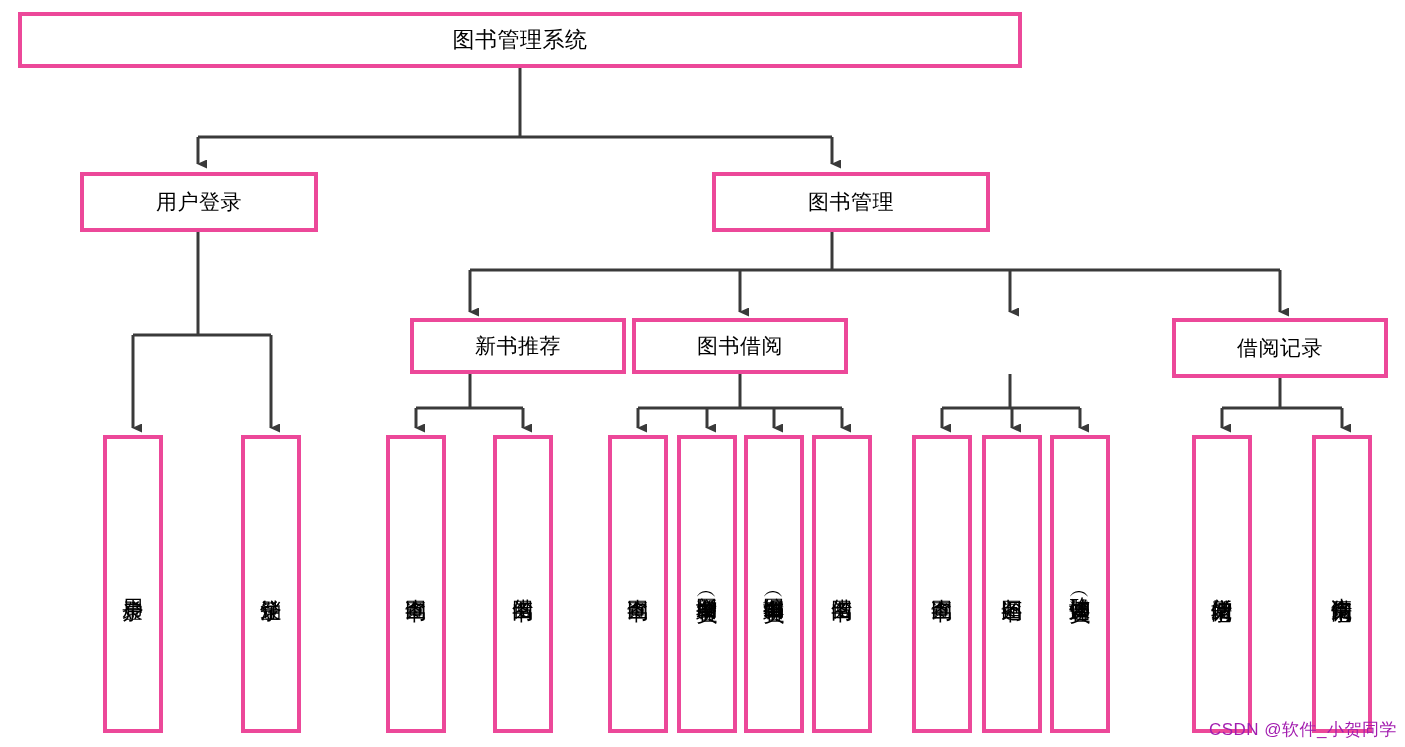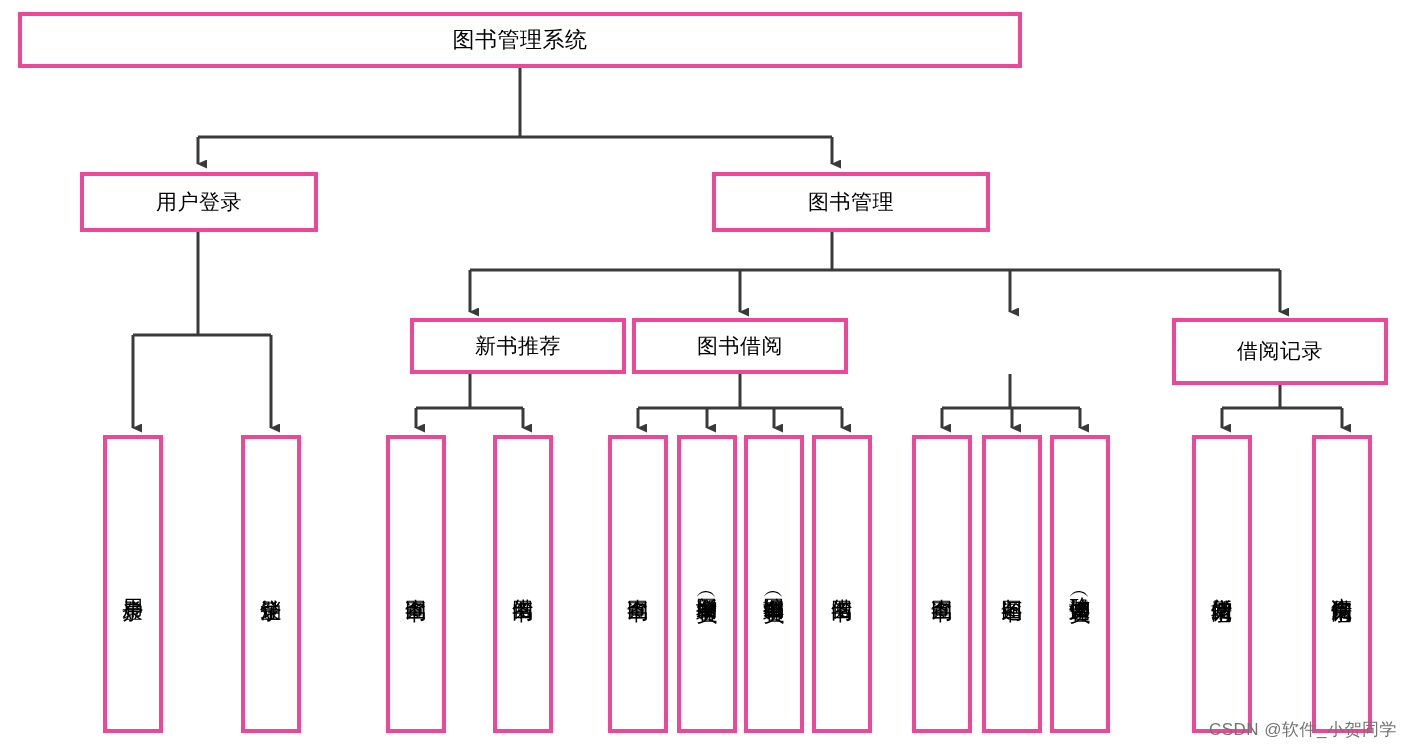--- a/index.html
+++ b/index.html
@@ -58,21 +58,21 @@
     line-height: 1.32;
     letter-spacing: 1px;
     max-height: 280px;
     text-align: center;
   }
   .watermark {
     position: absolute;
     right: 8px;
     bottom: 6px;
     font-size: 17px;
-    color: #737373;
+    color: #a21caf;
     letter-spacing: 0.5px;
     white-space: nowrap;
   }
 </style>
 </head>
 <body>
 
 <div id="canvas">
 
   <svg id="edges" viewBox="0 0 1405 747">
@@ -136,21 +136,21 @@
   <div class="node h" style="left:712px; top:172px; width:278px; height:60px;">
     <span class="label">图书管理</span>
   </div>
 
   <div class="node h" style="left:362px; top:318px; width:216px; height:56px;margin-left:48px;">
     <span class="label">新书推荐</span>
   </div>
   <div class="node h" style="left:632px; top:318px; width:216px; height:56px;">
     <span class="label">图书借阅</span>
   </div>
-  <div class="node h" style="left:1172px; top:318px; width:216px; height:67px;">
+  <div class="node h" style="left:1172px; top:318px; width:216px; height:60px;">
     <span class="label">借阅记录</span>
   </div>
 
   <div class="node v" style="left:103px; top:435px; width:60px; height:298px;">
     <span class="label">用户登录</span>
   </div>
   <div class="node v" style="left:241px; top:435px; width:60px; height:298px;">
     <span class="label">注销登录</span>
   </div>
 

